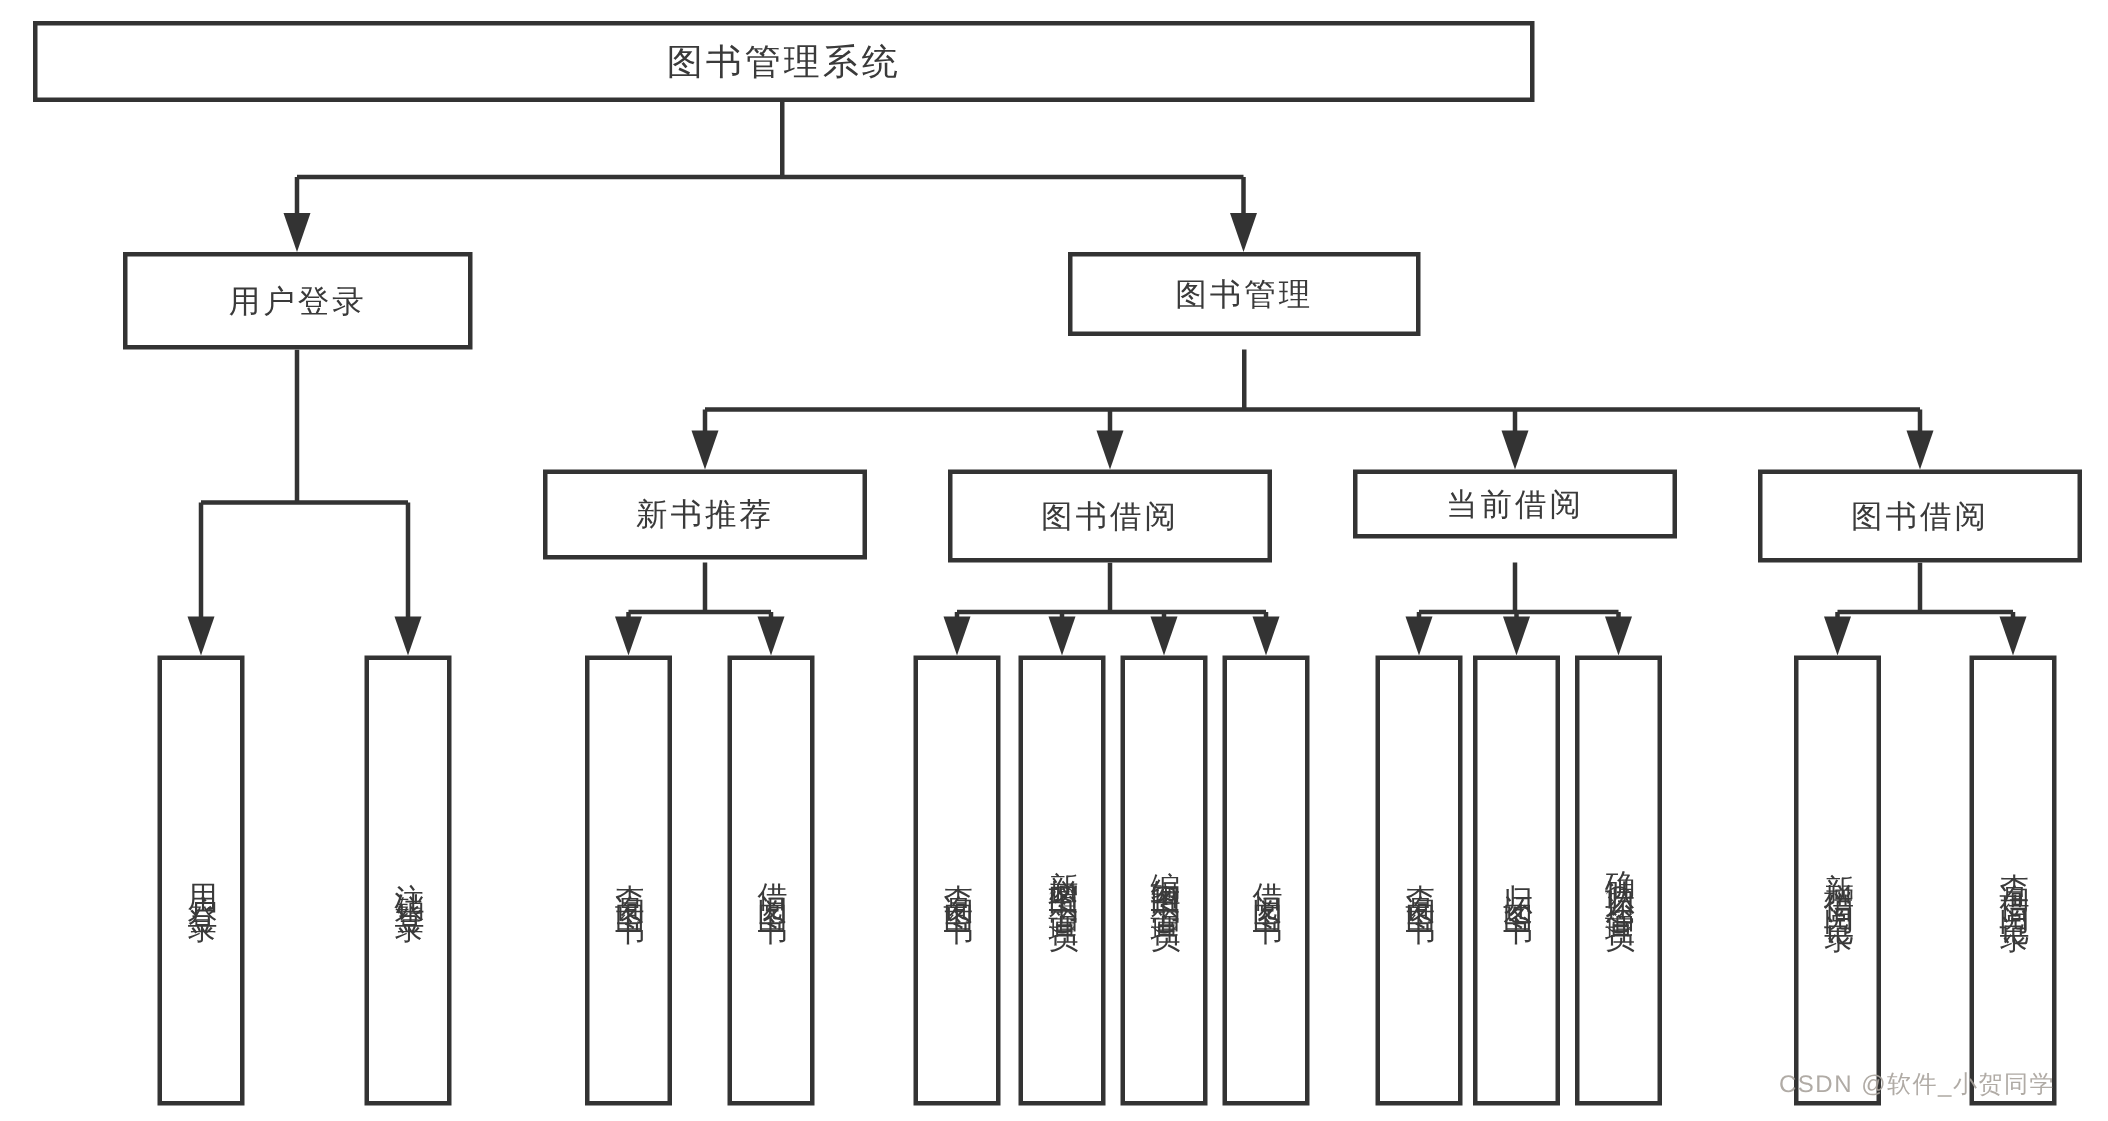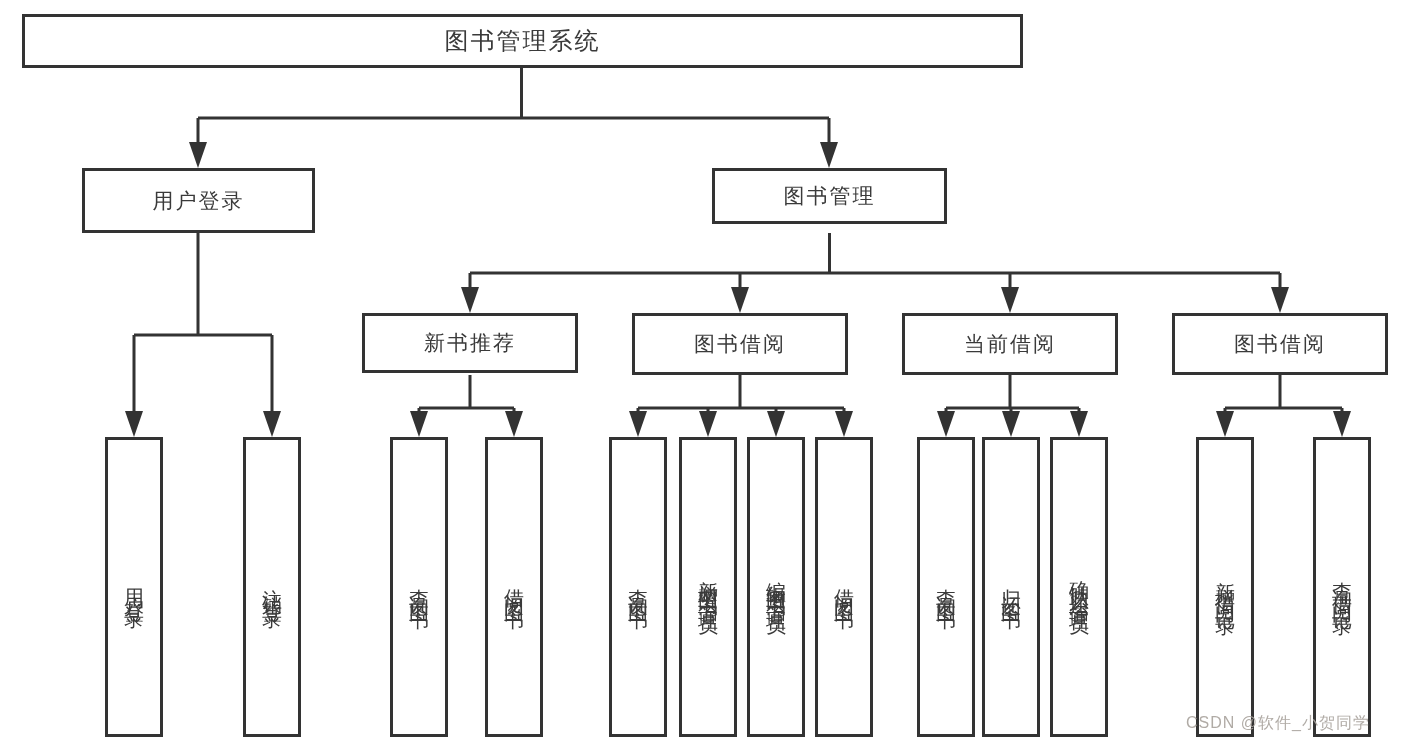--- a/index.html
+++ b/index.html
@@ -26,21 +26,21 @@
     position:absolute; left:1186px; top:713px;
     font-size:16px; letter-spacing:1px; color:#a8a29c; opacity:0.9;
     white-space:nowrap; z-index:5;
   }
   
   .root       { left:22px;  top:14px;  width:1001px; height:54px; }
   .n-l2a      { left:82px;  top:168px; width:233px;  height:65px; }
   .n-l2b      { left:712px; top:168px; width:235px;  height:56px; }
   .n-l3a      { left:362px; top:313px; width:216px;  height:60px; }
   .n-l3b      { left:632px; top:313px; width:216px;  height:62px; }
-  .n-l3c      { left:902px; top:313px; width:216px;  height:62px; }
+  .n-l3c      { left:902px; top:313px; width:216px;  height:46px; }
   .n-l3d      { left:1172px;top:313px; width:216px;  height:62px; }
   .lf0  { left:105px; }  .lf1  { left:243px; }
   .lf2  { left:390px; }  .lf3  { left:485px; }
   .lf4  { left:609px; }  .lf5  { left:679px; }
   .lf6  { left:747px; }  .lf7  { left:815px; }
   .lf8  { left:917px; }  .lf9  { left:982px; }
   .lf10 { left:1050px; } .lf11 { left:1196px; }
   .lf12 { left:1313px; }
 </style>
 </head>

